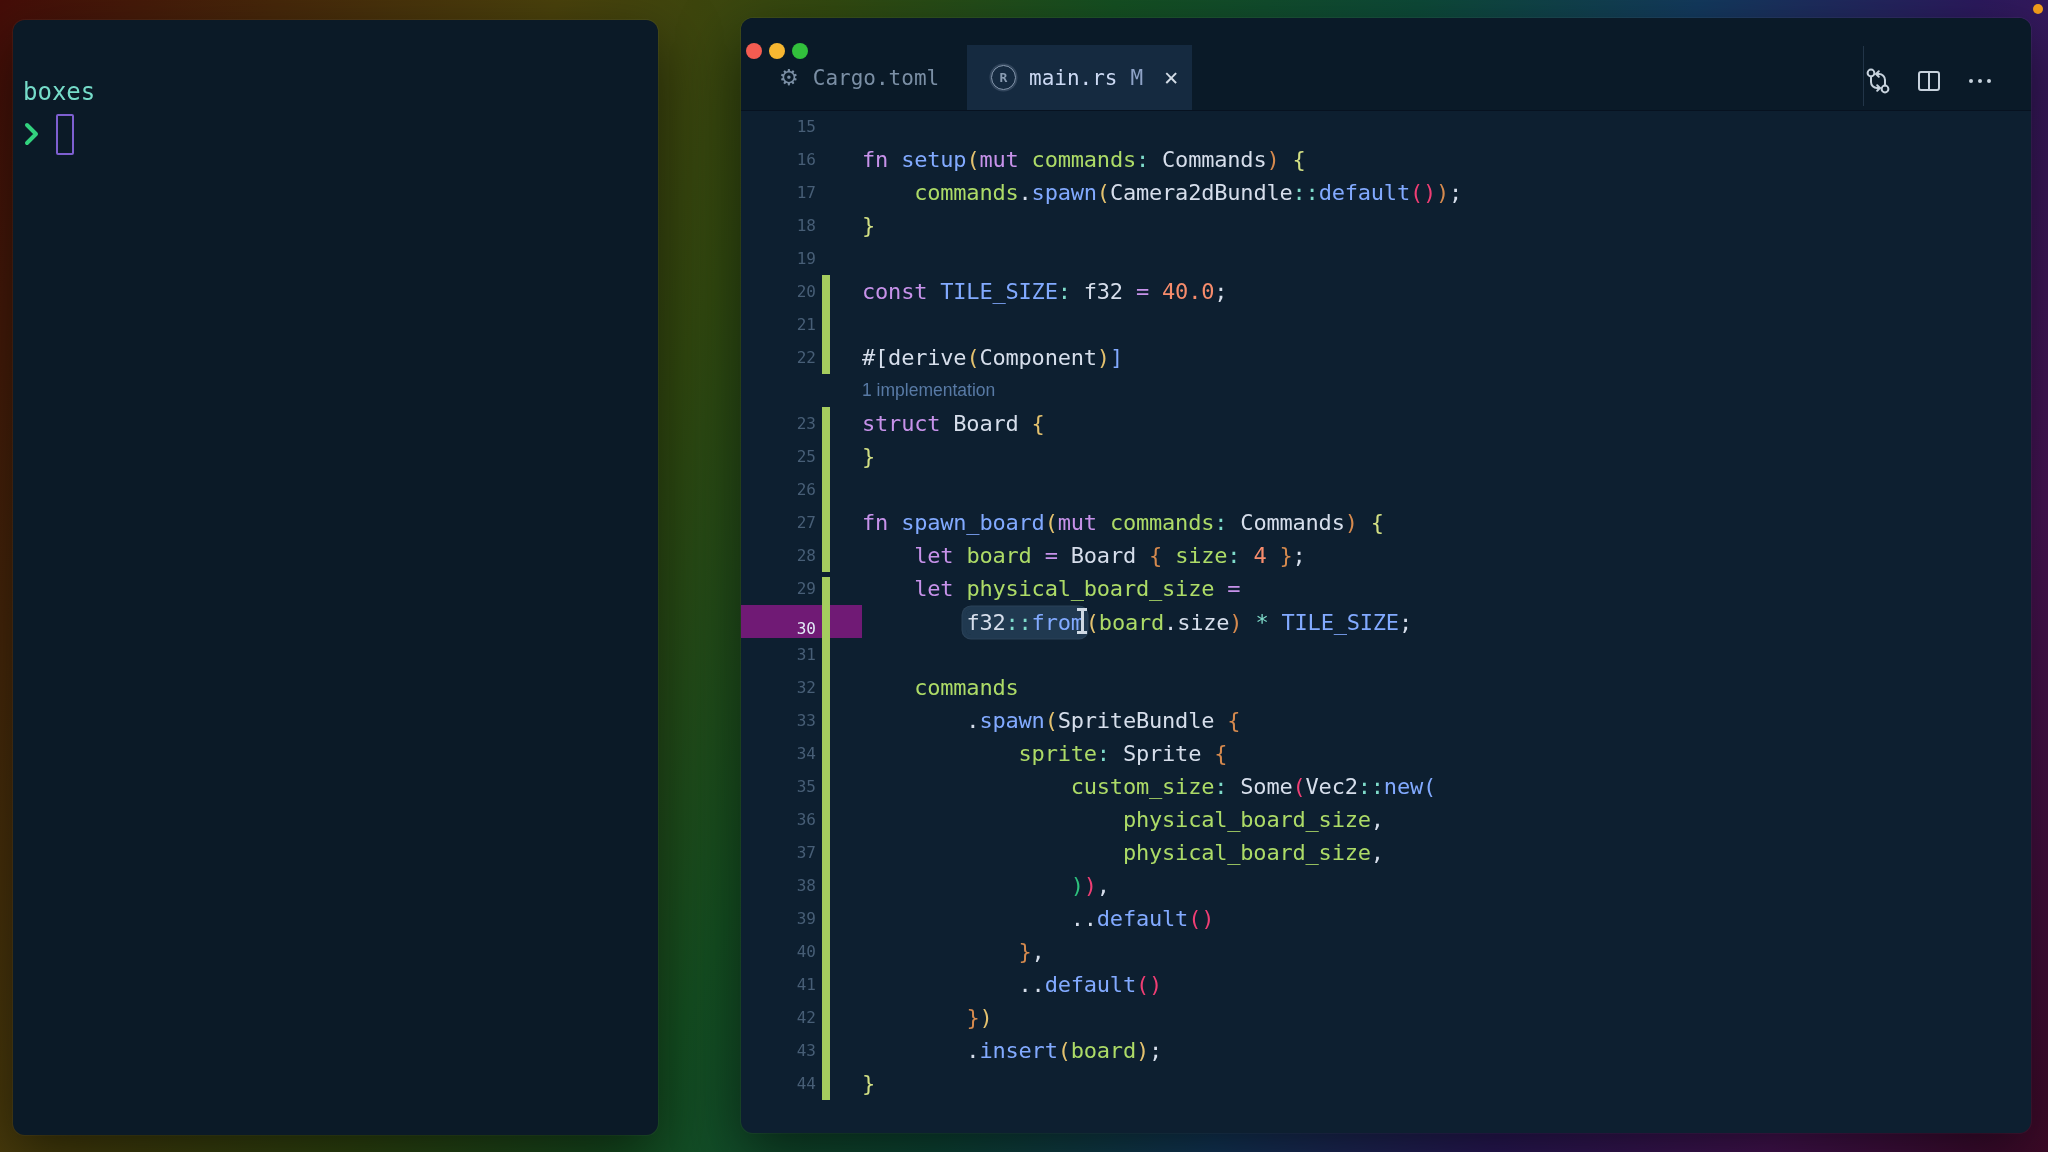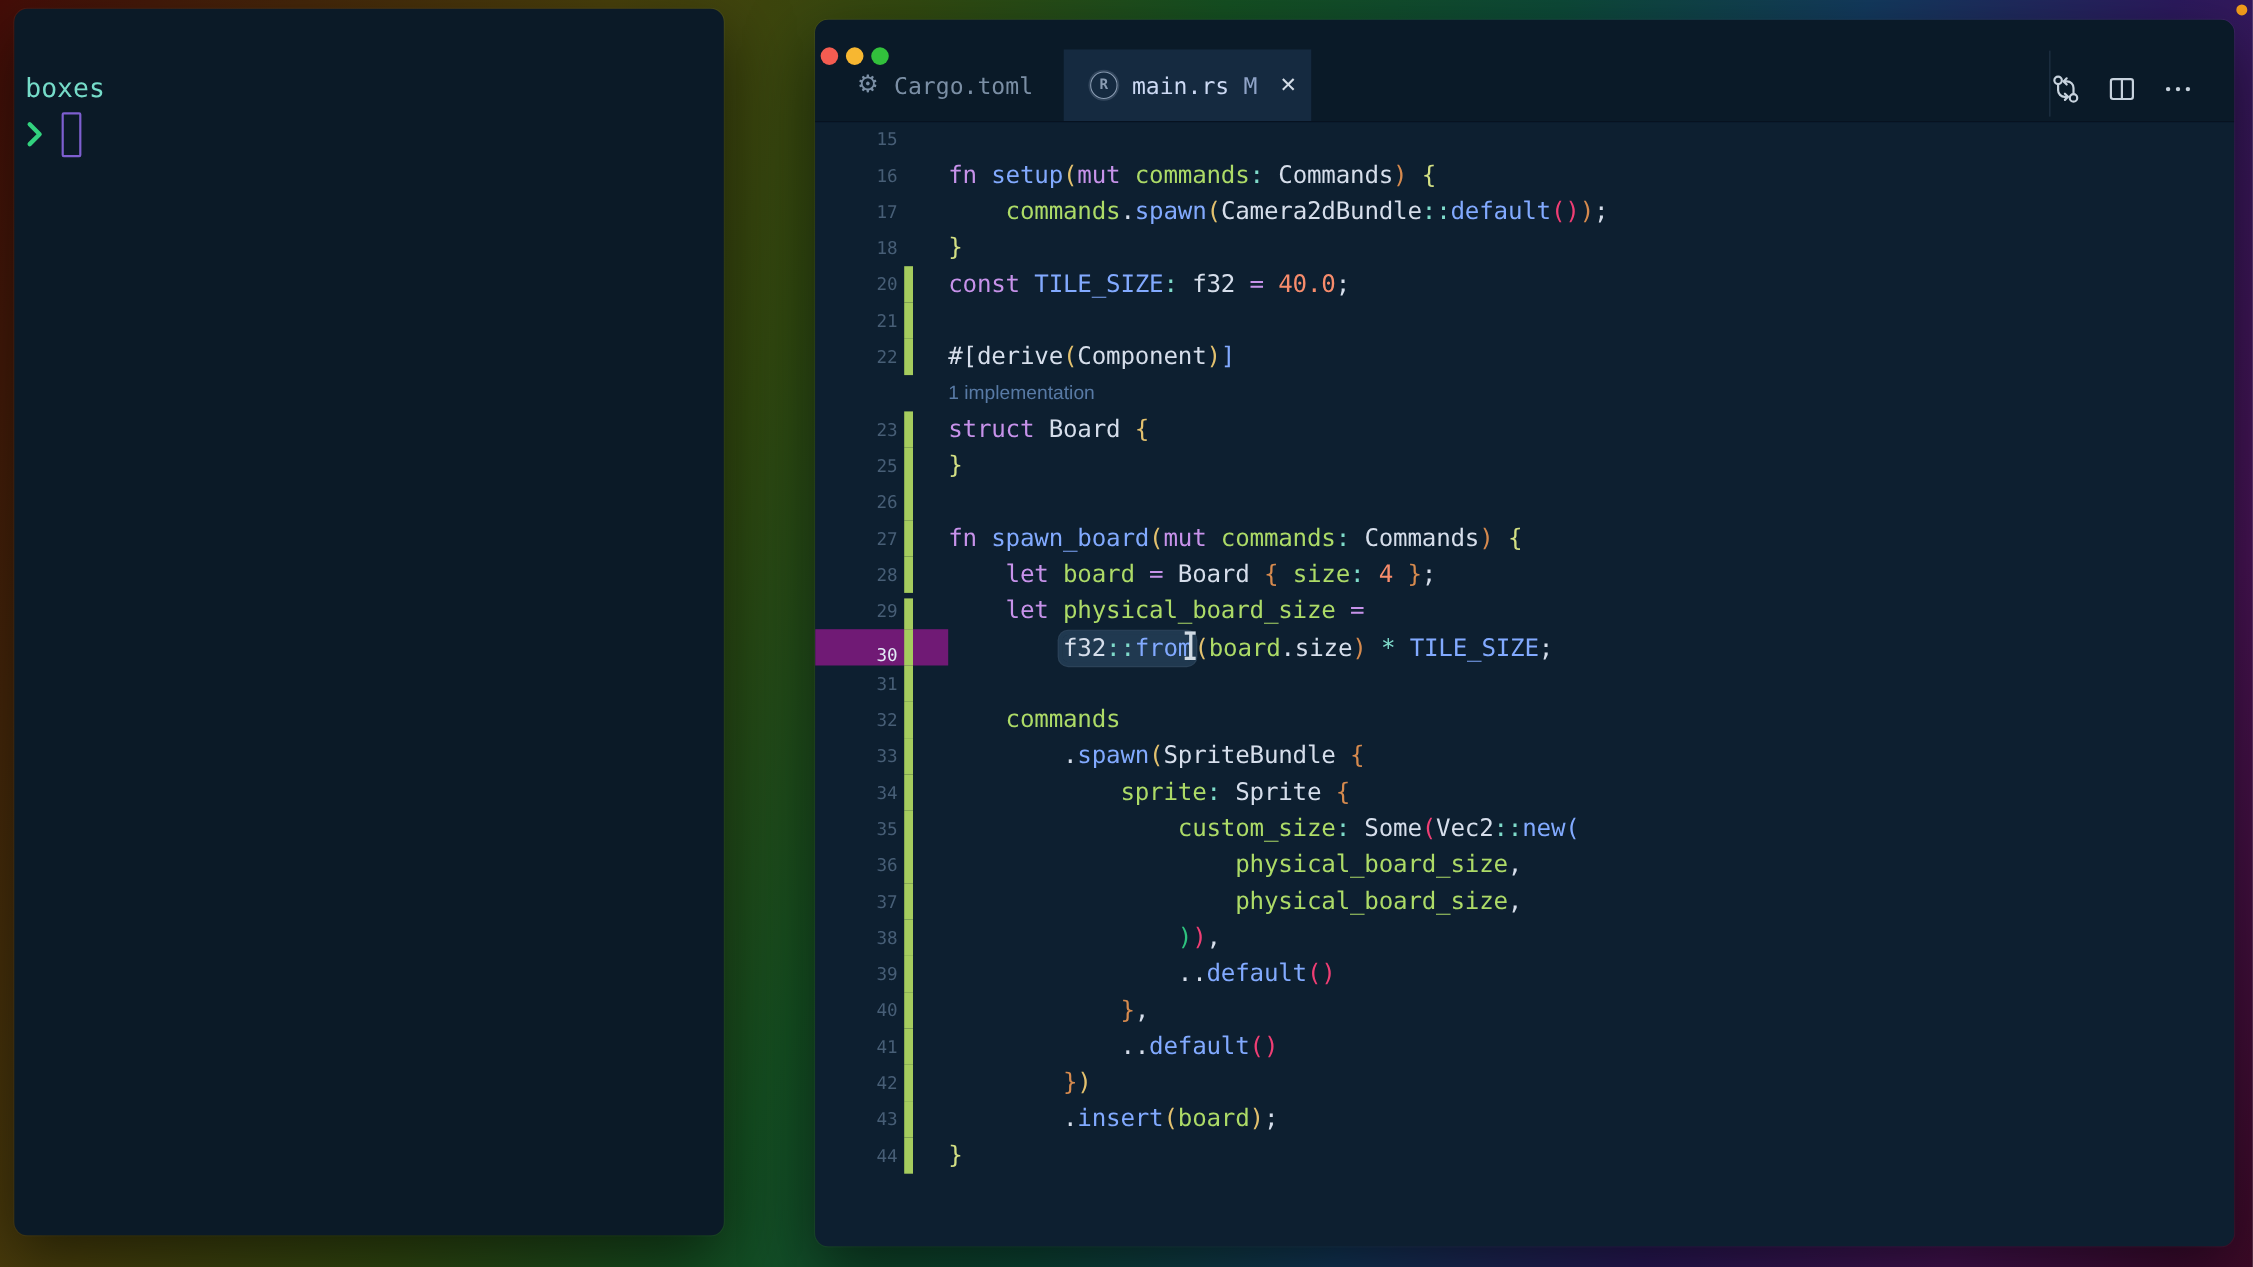--- a/index.html
+++ b/index.html
@@ -6,21 +6,21 @@
   body{
     font-family:"Liberation Sans", sans-serif;
     background:linear-gradient(113deg,
       #450d08 0%, #47280a 13%, #4a420c 25%, #324a10 36%, #155022 50%,
       #0d4a38 62%, #133a5e 74%, #2c1a5e 84%, #4a1458 93%, #3f0a28 100%);
     position:relative;
   }
   .window{position:absolute;border-radius:12px;box-shadow:0 22px 60px rgba(0,0,0,.55), 0 0 0 1px rgba(255,255,255,.05);overflow:hidden;}
 
   
-  #terminal{left:13px;top:8px;width:645px;height:1115px;background:#0b1a27;}
+  #terminal{left:13px;top:20px;width:645px;height:1115px;background:#0b1a27;}
   .term-body{padding:52px 10px 0 10px;font-family:"DejaVu Sans Mono", monospace;font-size:24px;line-height:40px;}
   .term-out{color:#76dcc9;}
   .term-promptrow{display:flex;align-items:center;height:44px;}
   .term-cursor{display:inline-block;width:14px;height:37px;border:2.5px solid #7e5fd0;border-radius:2px;margin-left:15px;}
 
   
   #editor{left:741px;top:18px;width:1290px;height:1115px;background:#0d1f30;font-family:"DejaVu Sans Mono", monospace;}
   .tabbar{position:absolute;top:0;left:0;right:0;height:92px;background:#0a1a28;border-bottom:1px solid #071220;}
   .traffic{position:absolute;top:25px;left:5px;display:flex;gap:7px;}
   .light{width:16px;height:16px;border-radius:50%;}
@@ -121,20 +121,21 @@
             <circle cx="24" cy="15" r="2"></circle>
         </svg>
       </span>
     </div>
   </div>
   <div id="code-rows">
       <div class="row"><div class="lg"><span class="ln">15</span><span class="gitbar"></span></div><span class="codetext"></span></div>
       <div class="row"><div class="lg"><span class="ln">16</span><span class="gitbar"></span></div><span class="codetext"><span class="tok-kw">fn </span><span class="tok-fnc">setup</span><span class="tok-py">(</span><span class="tok-kwi">mut</span><span class="tok-txt"> </span><span class="tok-var">commands</span><span class="tok-pun">:</span><span class="tok-txt"> </span><span class="tok-typ">Commands</span><span class="tok-po">)</span><span class="tok-txt"> </span><span class="tok-pl">{</span></span></div>
       <div class="row"><div class="lg"><span class="ln">17</span><span class="gitbar"></span></div><span class="codetext"><span class="tok-txt">    </span><span class="tok-var">commands</span><span class="tok-txt">.</span><span class="tok-fnc">spawn</span><span class="tok-py">(</span><span class="tok-typ">Camera2dBundle</span><span class="tok-pun">::</span><span class="tok-fnc">default</span><span class="tok-pp">()</span><span class="tok-po">)</span><span class="tok-txt">;</span></span></div>
       <div class="row"><div class="lg"><span class="ln">18</span><span class="gitbar"></span></div><span class="codetext"><span class="tok-pl">}</span></span></div>
+      <div class="row"><div class="lg"><span class="ln">19</span><span class="gitbar"></span></div><span class="codetext"></span></div>
       <div class="row"><div class="lg"><span class="ln">20</span><span class="gitbar" style="background: rgb(165, 204, 94);"></span></div><span class="codetext"><span class="tok-kw">const </span><span class="tok-cst">TILE_SIZE</span><span class="tok-pun">:</span><span class="tok-txt"> </span><span class="tok-typ">f32</span><span class="tok-opr"> = </span><span class="tok-num">40.0</span><span class="tok-txt">;</span></span></div>
       <div class="row"><div class="lg"><span class="ln">21</span><span class="gitbar" style="background: rgb(165, 204, 94);"></span></div><span class="codetext"></span></div>
       <div class="row"><div class="lg"><span class="ln">22</span><span class="gitbar" style="background: rgb(165, 204, 94);"></span></div><span class="codetext"><span class="tok-txt">#[</span><span class="tok-typ">derive</span><span class="tok-py">(</span><span class="tok-typ">Component</span><span class="tok-py">)</span><span class="tok-pb">]</span></span></div>
       <div class="row"><span class="inlaytext">1 implementation</span></div>
       <div class="row"><div class="lg"><span class="ln">23</span><span class="gitbar" style="background: rgb(165, 204, 94);"></span></div><span class="codetext"><span class="tok-kw">struct </span><span class="tok-typ">Board</span><span class="tok-txt"> </span><span class="tok-py">{</span></span></div>
       <div class="row"><div class="lg"><span class="ln">25</span><span class="gitbar" style="background: rgb(165, 204, 94);"></span></div><span class="codetext"><span class="tok-pl">}</span></span></div>
       <div class="row"><div class="lg"><span class="ln">26</span><span class="gitbar" style="background: rgb(165, 204, 94);"></span></div><span class="codetext"></span></div>
       <div class="row"><div class="lg"><span class="ln">27</span><span class="gitbar" style="background: rgb(165, 204, 94);"></span></div><span class="codetext"><span class="tok-kw">fn </span><span class="tok-fnc">spawn_board</span><span class="tok-py">(</span><span class="tok-kwi">mut</span><span class="tok-txt"> </span><span class="tok-var">commands</span><span class="tok-pun">:</span><span class="tok-txt"> </span><span class="tok-typ">Commands</span><span class="tok-po">)</span><span class="tok-txt"> </span><span class="tok-pl">{</span></span></div>
       <div class="row"><div class="lg"><span class="ln">28</span><span class="gitbar" style="background: rgb(165, 204, 94);"></span></div><span class="codetext"><span class="tok-txt">    </span><span class="tok-kw">let </span><span class="tok-var">board</span><span class="tok-opr"> = </span><span class="tok-typ">Board</span><span class="tok-txt"> </span><span class="tok-po">{</span><span class="tok-txt"> </span><span class="tok-var">size</span><span class="tok-pun">:</span><span class="tok-txt"> </span><span class="tok-num">4</span><span class="tok-txt"> </span><span class="tok-po">}</span><span class="tok-txt">;</span></span></div>
       <div class="row"><div class="lg"><span class="ln">29</span><span class="gitbar gap" style="background: rgb(165, 204, 94);"></span></div><span class="codetext"><span class="tok-txt">    </span><span class="tok-kw">let </span><span class="tok-var">physical_board_size</span><span class="tok-opr"> =</span></span></div>

